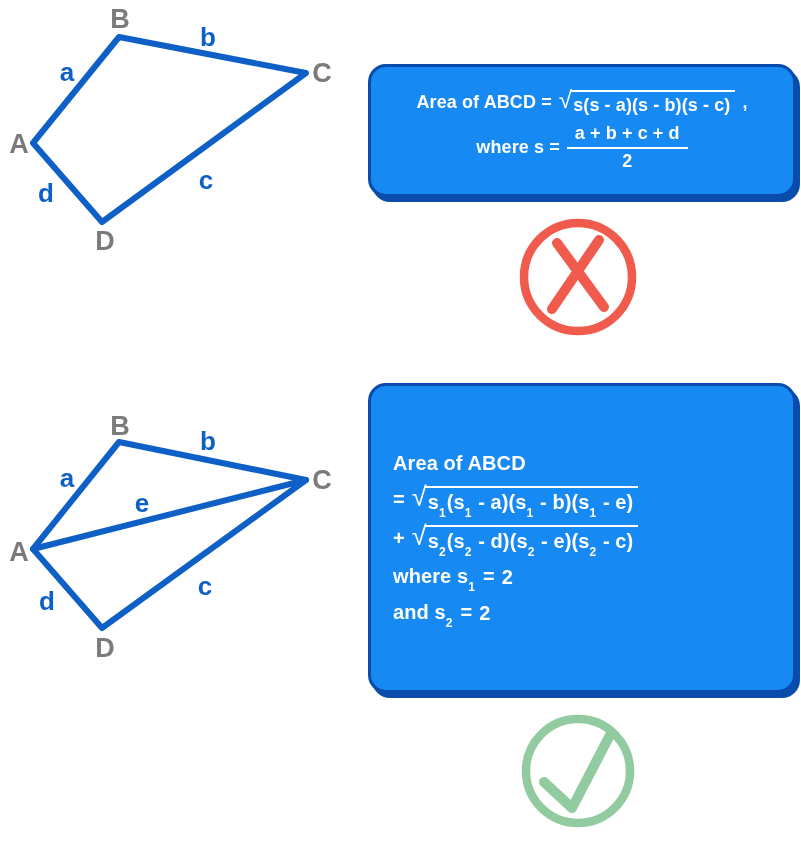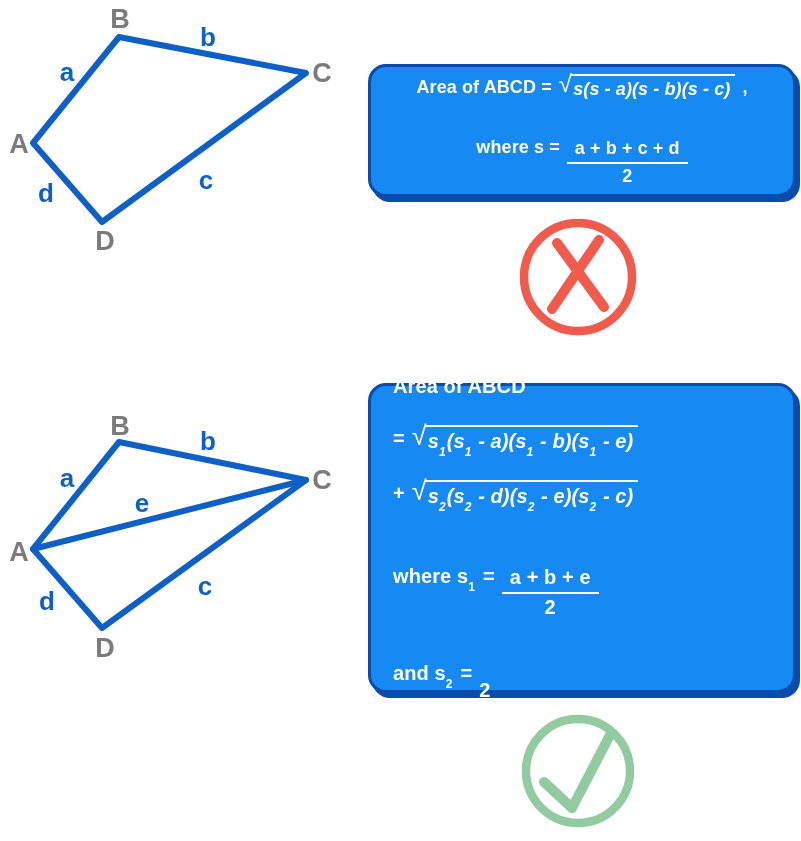--- a/index.html
+++ b/index.html
@@ -51,40 +51,39 @@
   .box-top {
     top: 64px; height: 133px; font-size: 18px;
     display: flex; flex-direction: column;
     align-items: center; justify-content: center;
     gap: 7px; padding: 8px 27px;
   }
   .box-bottom {
     top: 383px; height: 310px; font-size: 20px;
     display: flex; flex-direction: column;
     align-items: flex-start; justify-content: center;
-    gap: 27px; padding: 12px 22px;
+    gap: 11px; padding: 12px 22px;
   }
   .frow { display: flex; align-items: center; gap: 7px; white-space: pre; }
 
   .sqrt { display: inline-flex; align-items: flex-start; }
   .sqrt-sign {
     font-size: 1.35em; line-height: 0.85;
     font-weight: normal; margin-right: -2px;
   }
   .sqrt-body {
     border-top: 2.5px solid currentColor;
     padding: 3px 5px 0 3px;
     white-space: pre;
-    font-style: italic;
   }
   sub.sb {
     font-size: 0.6em; line-height: 0;
     position: relative; top: 0.28em; margin-right: 1px;
   }
-  .fraction { display: inline-flex; flex-direction: column; align-items: center; margin-top: 31px; }
+  .fraction { display: inline-flex; flex-direction: column; align-items: center; }
   .fraction .num { padding: 0 8px 3px; border-bottom: 2.5px solid currentColor; }
   .fraction .den { padding-top: 2px; }
 
   
   .status-icon { position: absolute; }
   #cross-icon { left: 518px; top: 217px; }
   #check-icon { left: 520px; top: 713px; }
   .cross-stroke { stroke: var(--cross_red, #F15B4E); fill: none; stroke-linecap: round; }
   .check-stroke { stroke: var(--check_green, #93CBA0); fill: none; stroke-linecap: round; stroke-linejoin: round; }
 </style>
@@ -158,21 +157,20 @@
       <span>+</span>
       <span class="sqrt">
         <span class="sqrt-sign">√</span>
         <span class="sqrt-body"><span>s</span><sub class="sb">2</sub><span>(s</span><sub class="sb">2</sub><span> - d)(s</span><sub class="sb">2</sub><span> - e)(s</span><sub class="sb">2</sub><span> - c)</span></span>
       </span>
     </div>
     <div class="frow">
       <span><span>where s</span><sub class="sb">1</sub></span>
       <span>=</span>
       <span class="fraction">
-        <span class="num">a + b + e</span>
         <span class="den">2</span>
       </span>
     </div>
     <div class="frow">
       <span><span>and s</span><sub class="sb">2</sub></span>
       <span>=</span>
       <span class="fraction">
         <span class="den">2</span>
       </span>
     </div>

